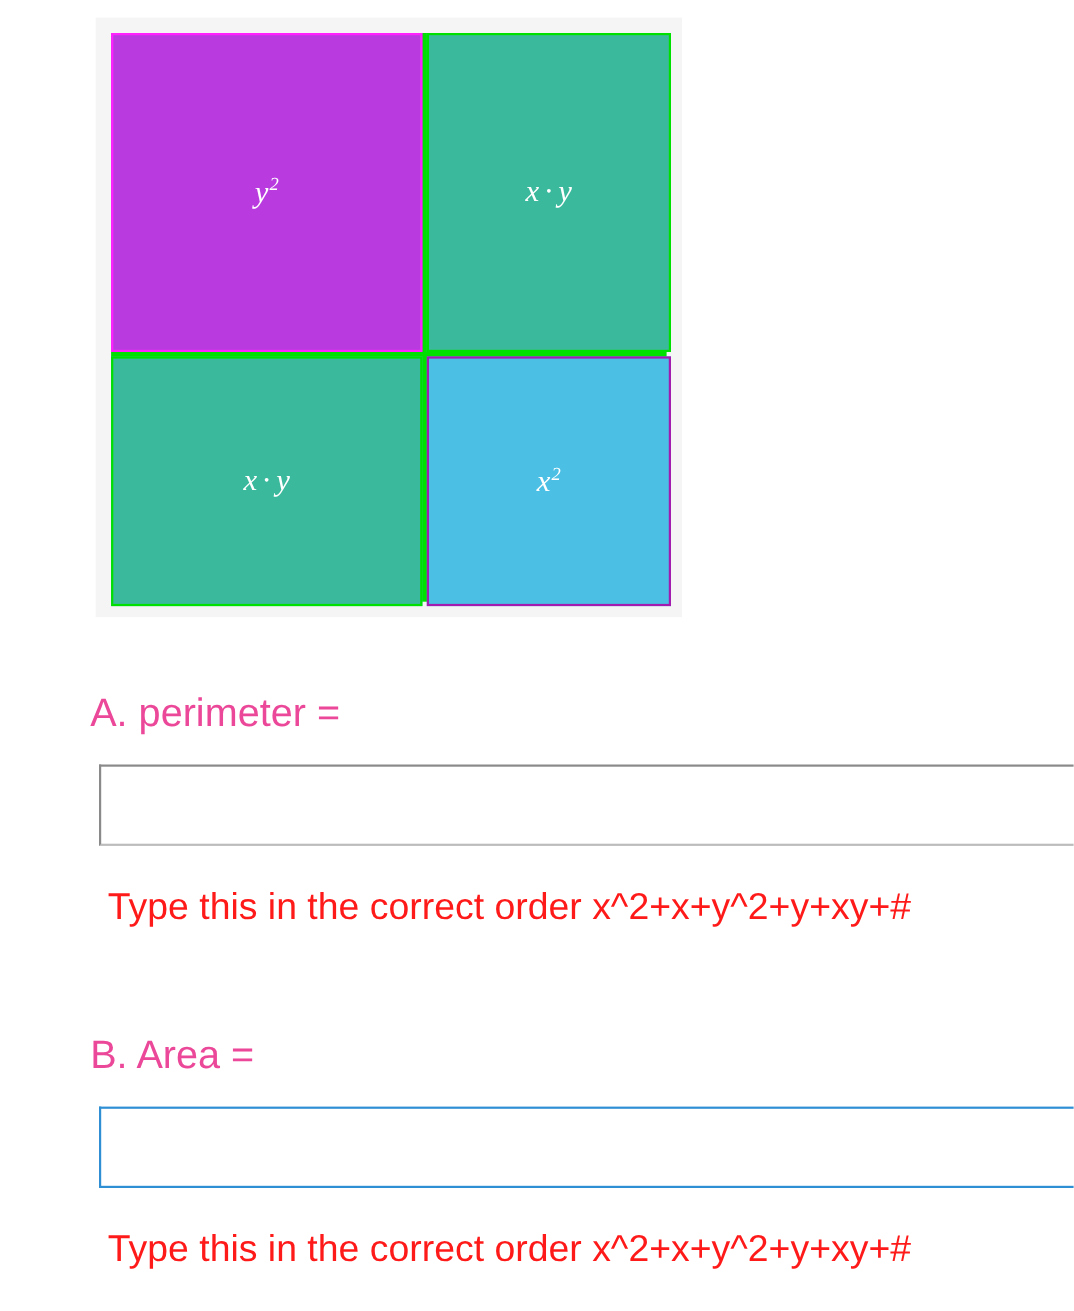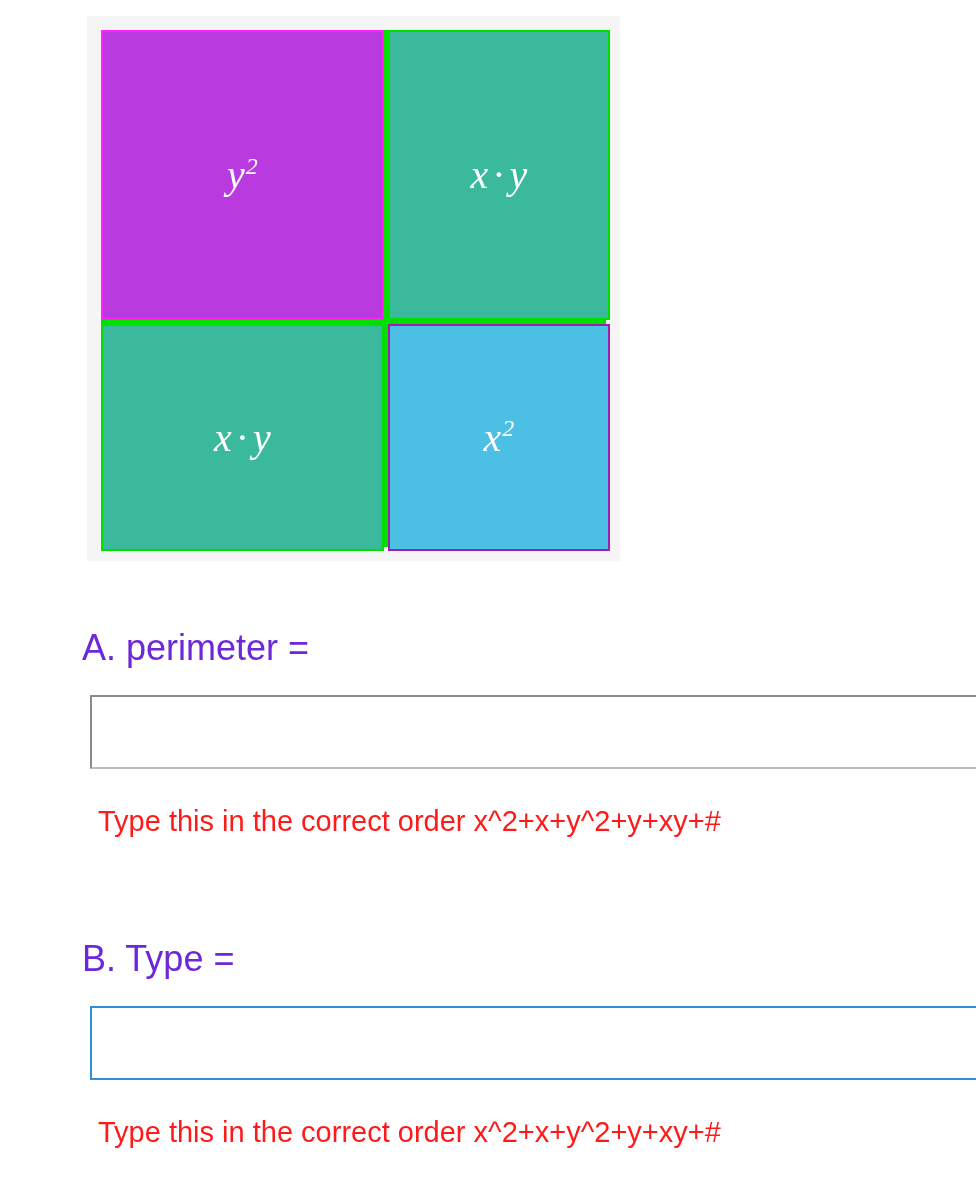--- a/index.html
+++ b/index.html
@@ -28,34 +28,34 @@
       gap: 4px;
       background: #00e000;
     }
     .cell {
       display: flex;
       align-items: center;
       justify-content: center;
       color: #ffffff;
       font-family: "Times New Roman", serif;
       font-style: italic;
-      font-size: 40px;
+      font-size: 28px;
     }
     .cell-tl { background: #b93be0; border: 2px solid #ff22ff; }
     .cell-tr { background: #3bb99d; border: 2px solid #00e000; }
     .cell-bl { background: #3bb99d; border: 2px solid #00e000; }
     .cell-br { background: #4bbfe4; border: 2px solid #a21caf; }
     .cell sup { font-size: 0.6em; vertical-align: super; margin-left: 1px; }
     .cell .dot { font-style: normal; padding: 0 4px; }
 
     .q-label {
       position: absolute;
       left: 82px;
       font-size: 36px;
-      color: #6d28d9;
+      color: #ec4899;
     }
     .q-label-a { top: 627px; }
     .q-label-b { top: 938px; }
 
     .input-wrap {
       position: absolute;
       left: 90px;
       right: 0;
       height: 74px;
     }
@@ -76,21 +76,21 @@
     }
     .answer-input.focused {
       border: 2px solid #2f8fd4;
       border-right: none;
     }
 
     .hint {
       position: absolute;
       left: 98px;
       color: #ff1a1a;
-      font-size: 29px;
+      font-size: 34px;
     }
     .hint-a { top: 805px; }
     .hint-b { top: 1116px; }
   </style>
 </head>
 <body>
 
 <div class="diagram-wrap">
   <div class="grid">
     <div class="cell cell-tl">
@@ -107,17 +107,17 @@
     </div>
   </div>
 </div>
 
 <div class="q-label q-label-a">A. perimeter =</div>
 <div class="input-wrap input-a">
   <input type="text" class="answer-input" value="" style="">
 </div>
 <div class="hint hint-a">Type this in the correct order x^2+x+y^2+y+xy+#</div>
 
-<div class="q-label q-label-b">B. Type =</div>
+<div class="q-label q-label-b">B. Area =</div>
 <div class="input-wrap input-b">
   <input type="text" class="answer-input focused" value="" style="">
 </div>
 <div class="hint hint-b">Type this in the correct order x^2+x+y^2+y+xy+#</div>
 
 </body></html>

